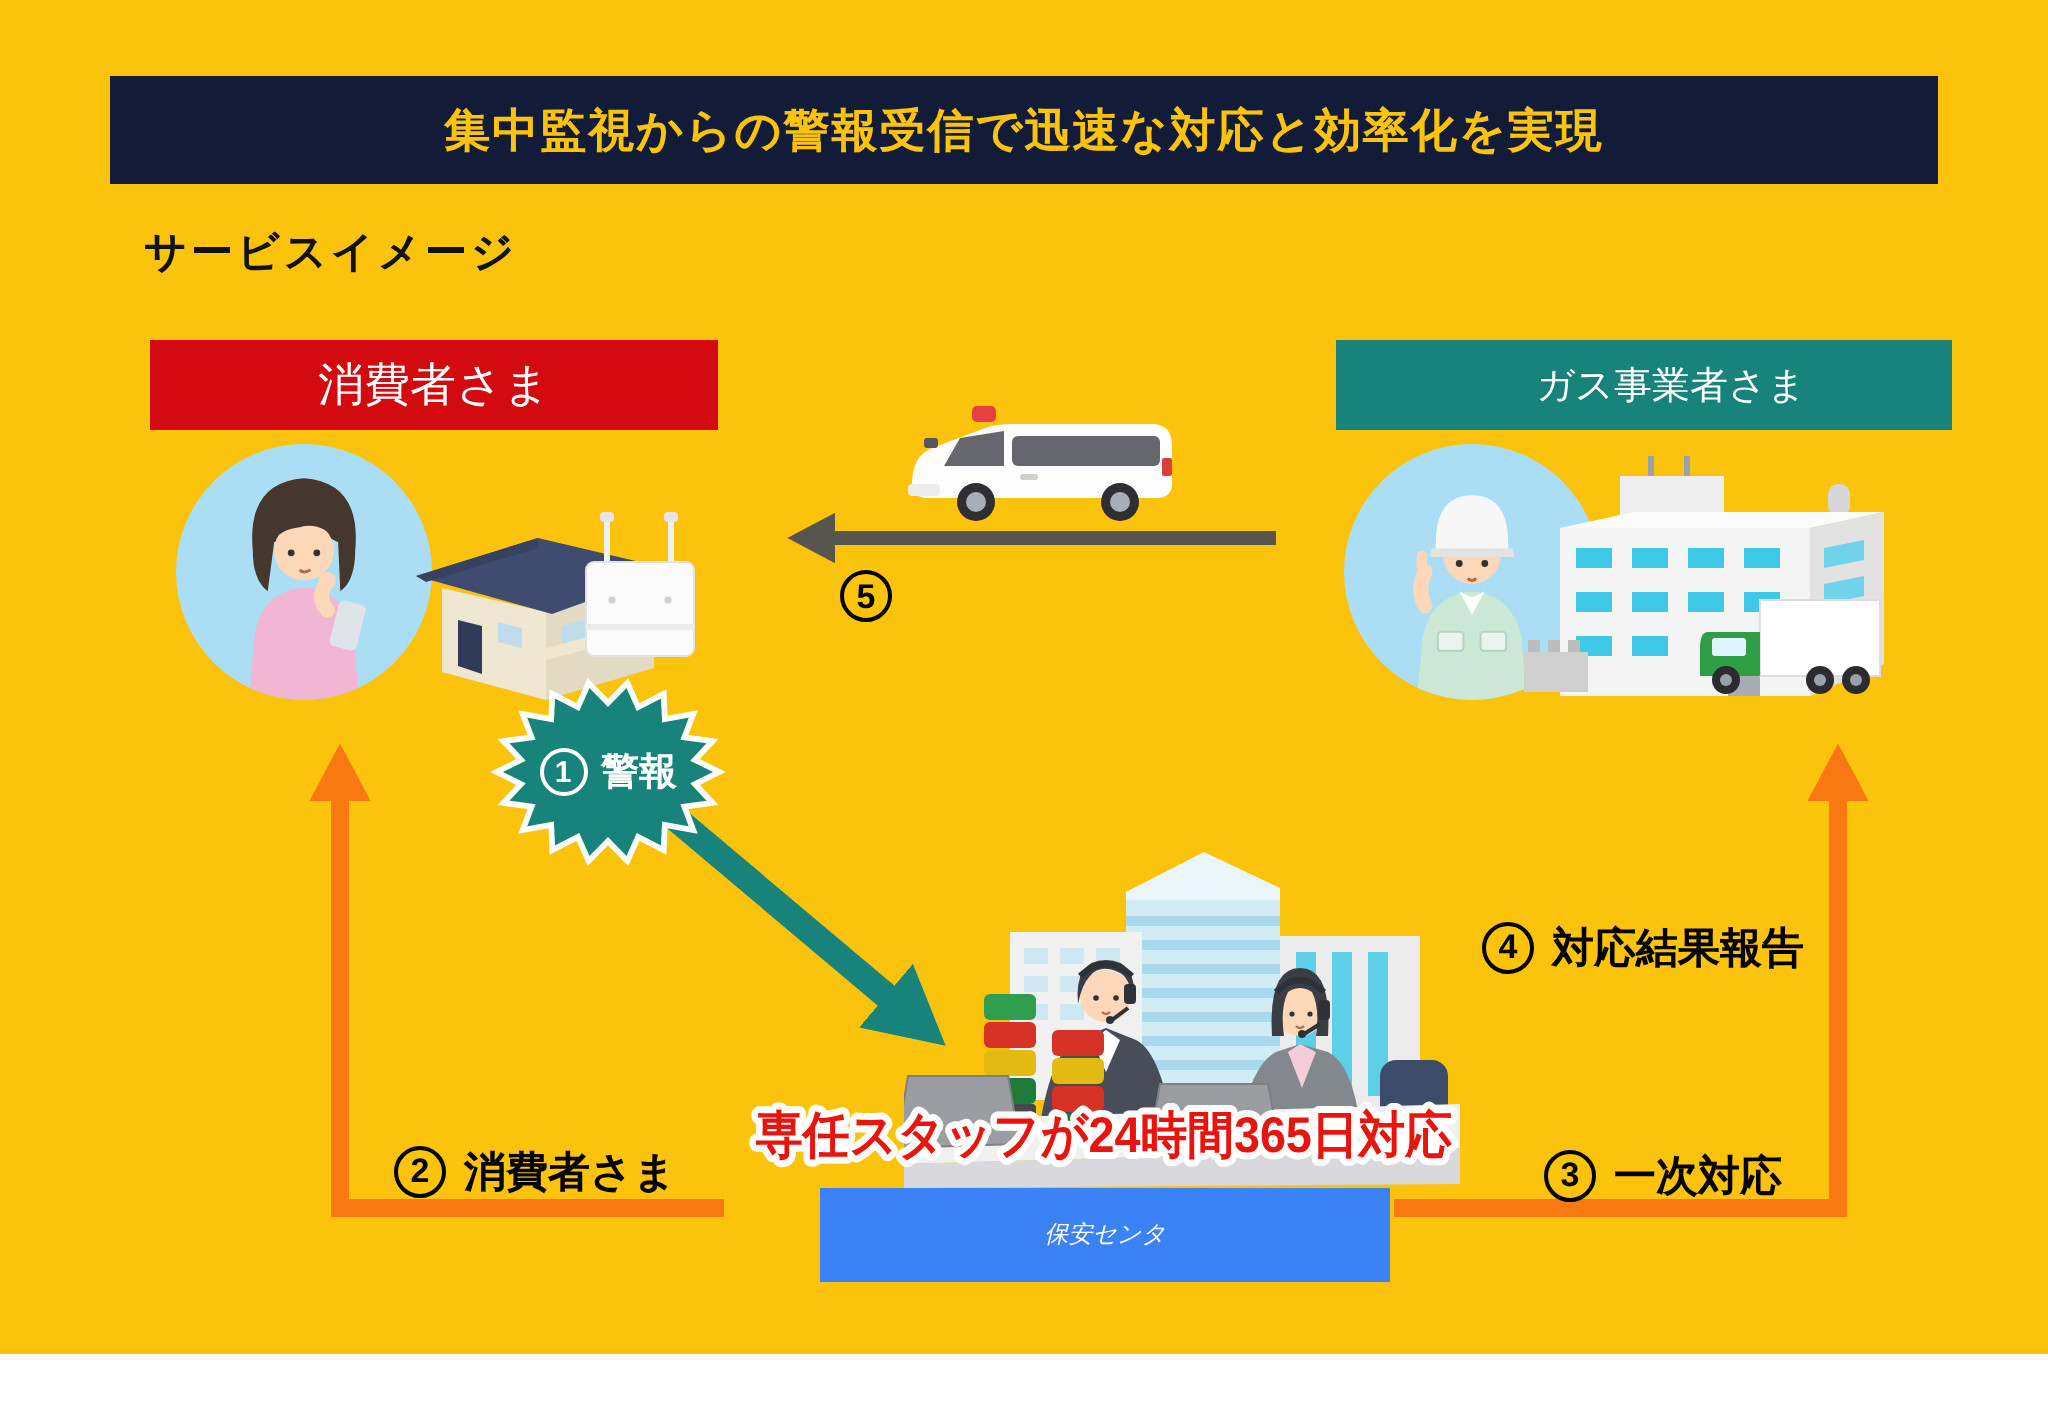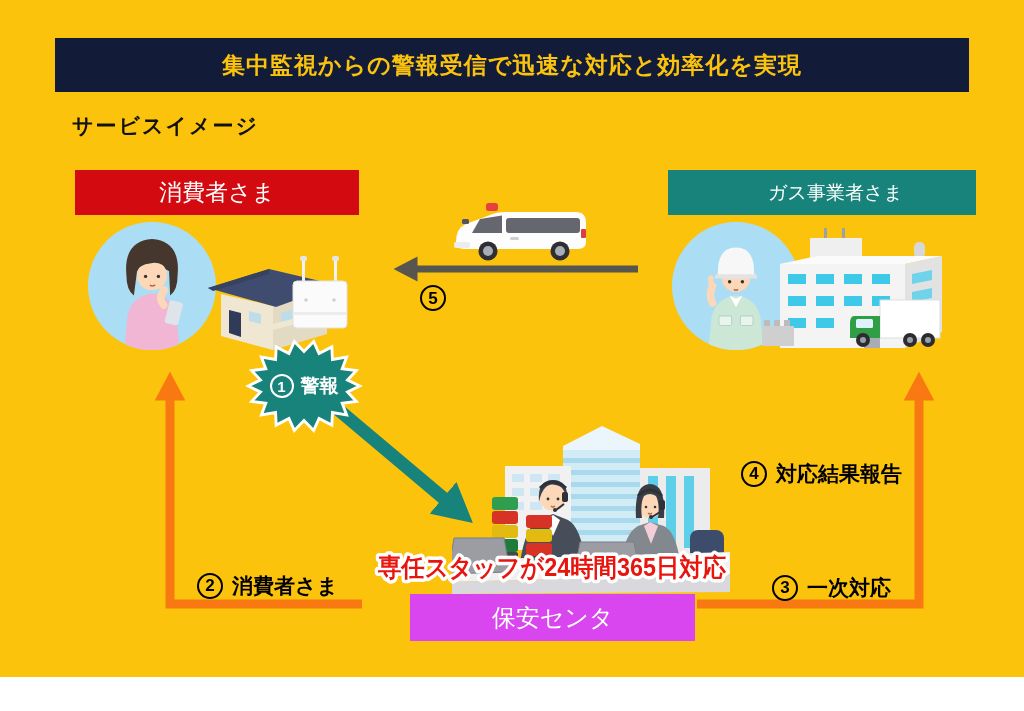--- a/index.html
+++ b/index.html
@@ -11,21 +11,21 @@
     display:flex;align-items:center;justify-content:center;z-index:3;}
   .header-bar span{color:#fcc30d;font-size:23px;font-weight:700;letter-spacing:1px;}
 
   .section-label{position:absolute;left:72px;top:112px;font-size:21px;font-weight:700;color:#111;
     letter-spacing:2px;z-index:3;}
 
   
   .node{position:absolute;display:flex;align-items:center;justify-content:center;color:#fff;z-index:3;}
   .node-consumer{left:75px;top:170px;width:284px;height:45px;background:#d30b11;font-size:23px;}
   .node-gas{left:668px;top:170px;width:281px;height:45px;background:#17837b;font-size:19px;padding-left:27px;}
-  .node-center{left:410px;top:594px;width:285px;height:47px;background:#d946ef;font-size:24px;}
+  .node-center{left:410px;top:594px;width:285px;height:47px;background:#3b82f6;font-size:12px;font-style:italic;}
 
   
   .arrows-layer{position:absolute;left:0;top:0;z-index:1;pointer-events:none;}
   .illu{position:absolute;z-index:2;}
   .label{position:absolute;z-index:4;color:#000;font-weight:700;font-size:21px;display:flex;align-items:center;}
   .banner-svg{position:absolute;left:366px;top:546px;z-index:5;}
 
   
   .cnum{display:inline-flex;align-items:center;justify-content:center;width:26px;height:26px;
     border:2.5px solid #000;border-radius:50%;font-size:17px;font-weight:700;margin-right:9px;

